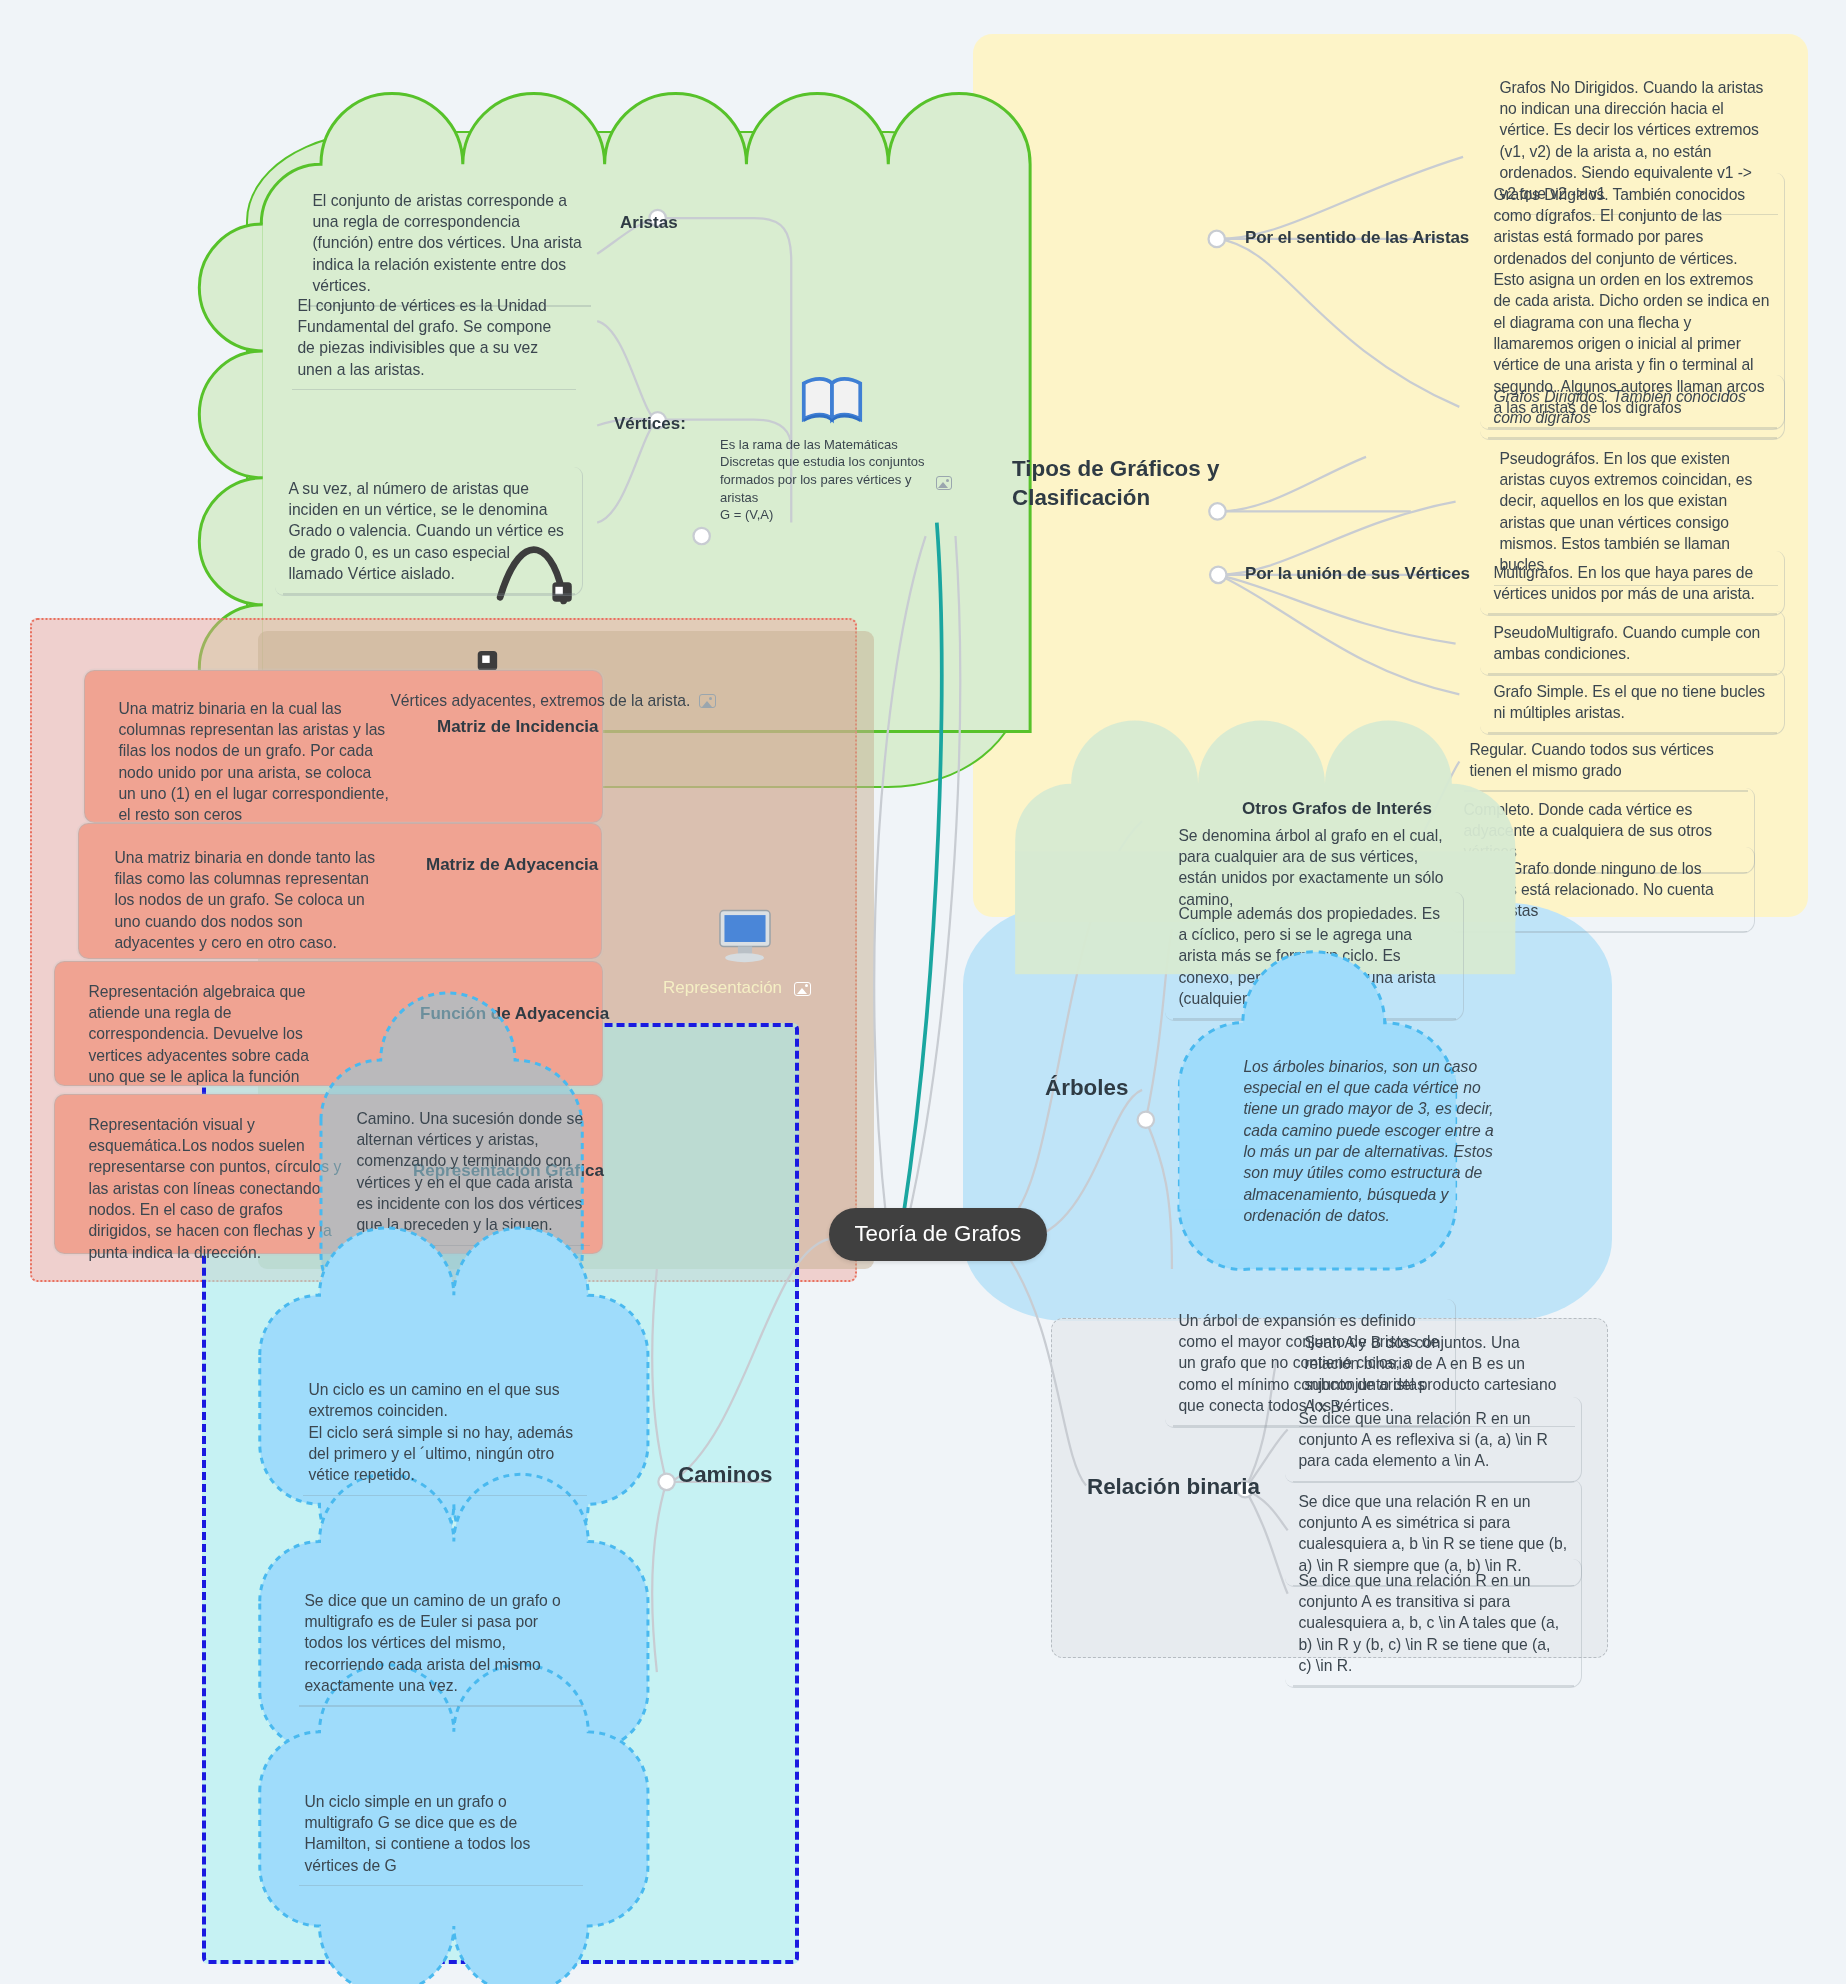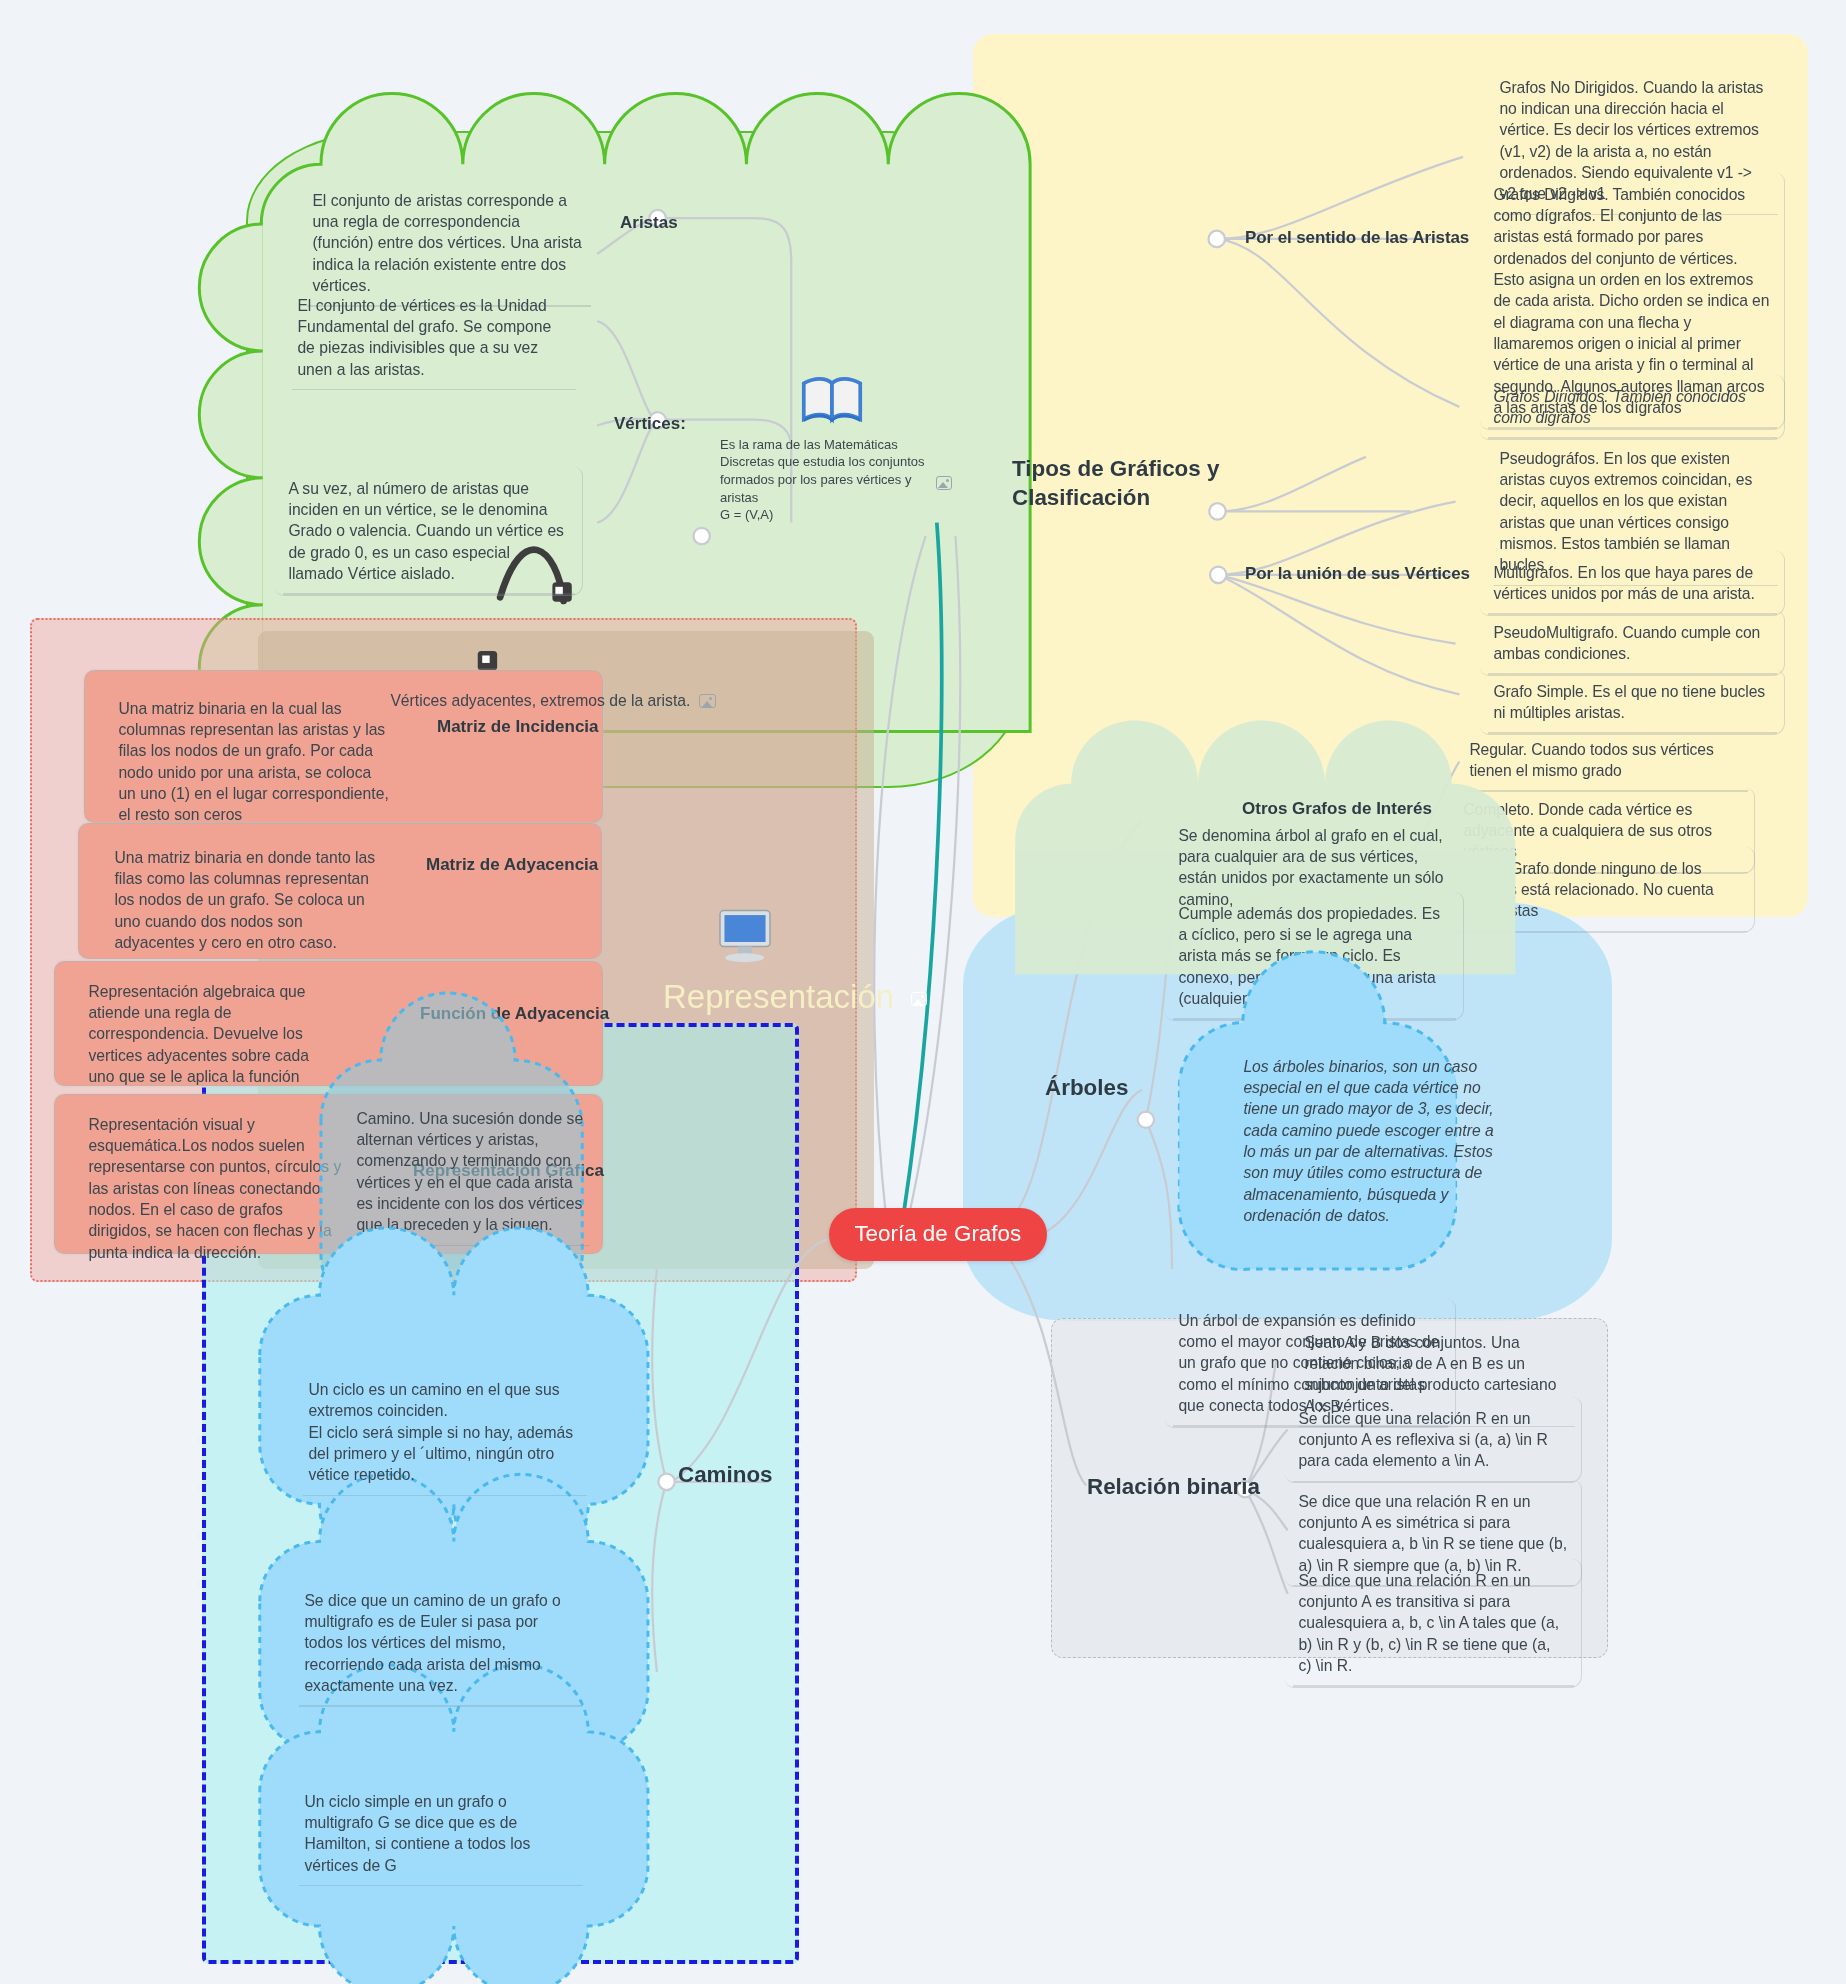--- a/index.html
+++ b/index.html
@@ -88,21 +88,21 @@
   .salmon {
     background: #f0a392;
     border: 1.5px solid rgba(180,180,180,0.6);
     border-radius: 10.5px;
     box-shadow: 0 0 0 1.5px rgba(200,200,200,0.25);
   }
 
   
   .root-pill {
     position: absolute;
-    background: #ef4444;
+    background: #404040;
     color: #ffffff;
     border-radius: 746px;
     padding: 13.4px 25.4px;
     font-size: 22.4px;
     white-space: nowrap;
     box-shadow: 0 1.5px 4.5px rgba(0,0,0,0.12);
   }
 
   
   .img-badge {
@@ -125,21 +125,21 @@
     content:""; position:absolute; right:2.2px; top:1.5px;
     width:3px; height:3px; border-radius:50%; background:#ffffff;
   }
   .img-badge.dark { border-color:#9aa6ae; }
   .img-badge.dark::before { border-bottom-color:#9aa6ae; }
   .img-badge.dark::after { background:#9aa6ae; }
 
   .rep-title {
     position: absolute;
     color: #f5efc4;
-    font-size: 33px;
+    font-size: 17px;
     white-space: nowrap;
   }
 
   svg.links { position:absolute; left:0; top:0; width:1846px; height:1985px; pointer-events:none; }
 
   .italic { font-style: italic; }
 </style>
 </head>
 <body>
 

